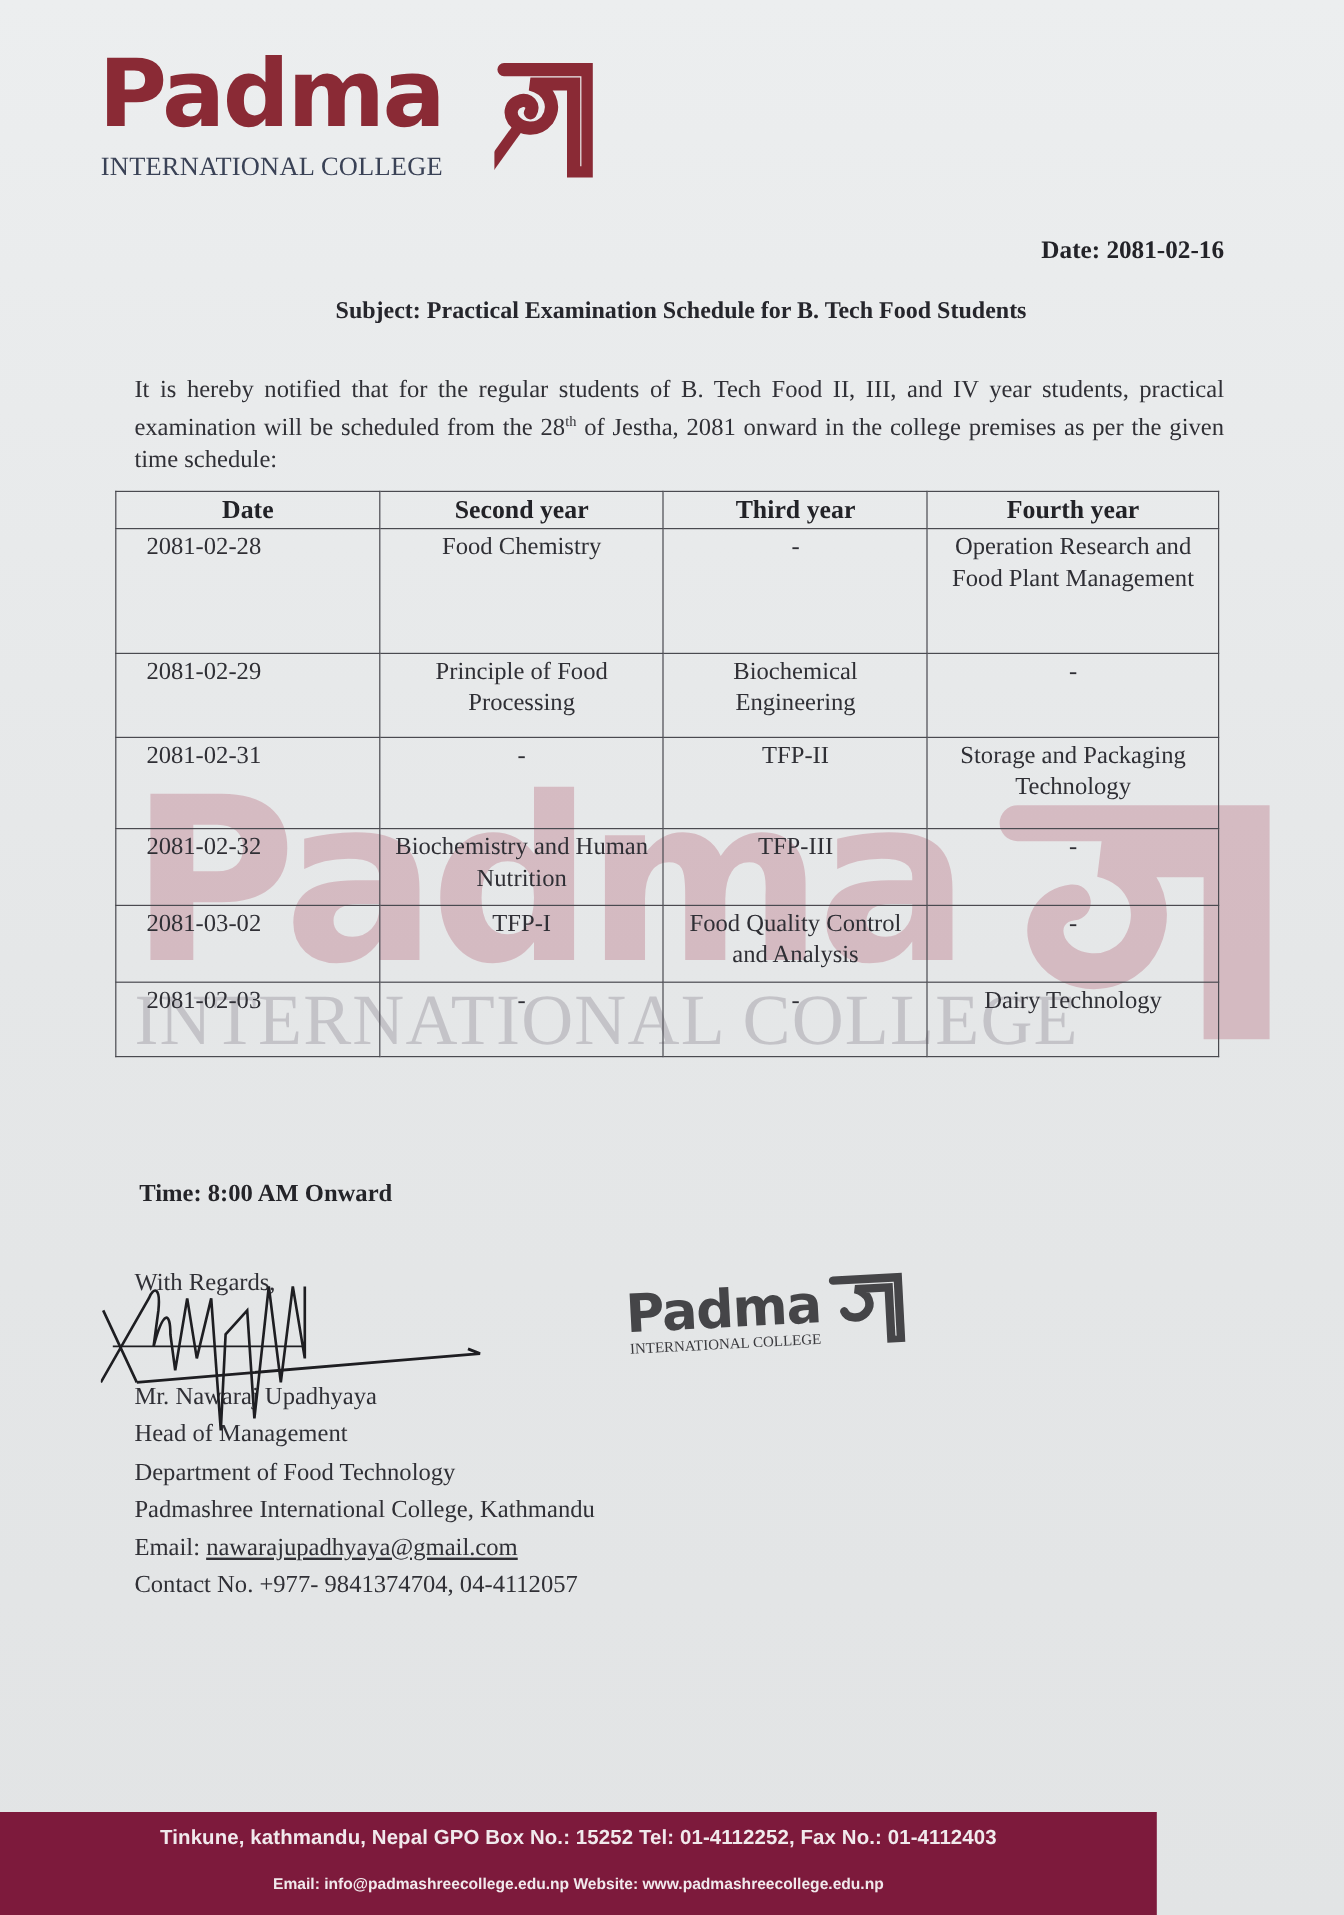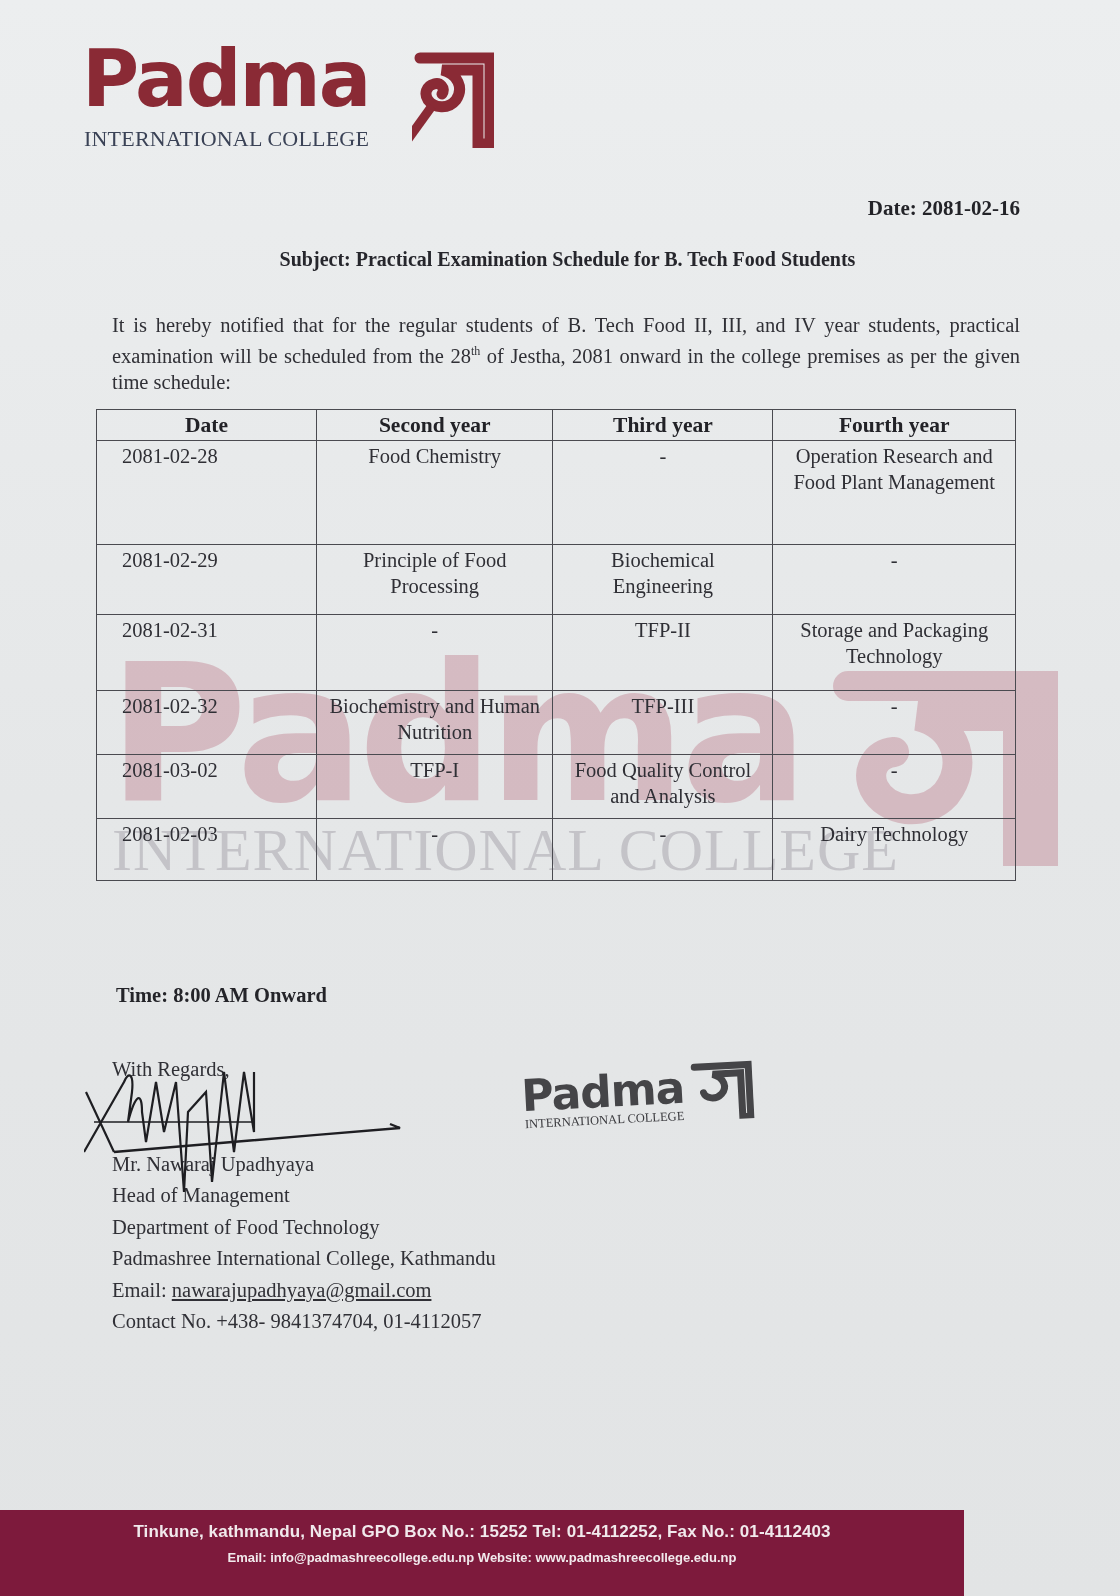--- a/index.html
+++ b/index.html
@@ -86,21 +86,21 @@
       font-size: 44px; letter-spacing: -1px; color: #454548; line-height: 1;
     }
     .stamp-sub { position: absolute; left: 2px; top: 43px; font-family: "Liberation Serif", serif; font-size: 12.5px; color: #3a3a3e; }
     .stamp-shri { position: absolute; left: 170px; top: -6px; width: 62px; height: 62px; }
     .footer {
       position: absolute; left: 0; top: 1510px; width: 964px; height: 86px;
       background: #7d1a3c; color: #f1e9ec; text-align: center;
       font-family: "Liberation Sans", sans-serif;
     }
     .footer-line1 { margin-top: 12px; font-weight: bold; font-size: 17px; letter-spacing: 0.1px; }
-    .footer-line2 { margin-top: 8px; font-weight: bold; font-size: 13px; }
+    .footer-line2 { margin-top: 20px; font-weight: bold; font-size: 13px; }
   </style>
 </head>
 <body>
 
 <div class="page">
 
   <div class="logo">
     <span class="logo-word">Padma</span>
     <svg class="logo-shri" viewBox="0 0 82 104">
       <path d="M8 14 H78 V100 H66 V26 H30 C46 30 52 44 44 56 C36 66 22 64 16 56 C12 50 14 42 22 40 C28 38 34 44 30 50" fill="none" stroke="#8a2a35" stroke-width="11" stroke-linecap="round"></path>
@@ -175,21 +175,21 @@
   <div class="time-line">Time: 8:00 AM Onward</div>
 
   <div class="sign-block">
     <div>With Regards,</div>
     <div style="height:63px"></div>
     <div>Mr. Nawaraj Upadhyaya</div>
     <div>Head of Management</div>
     <div>Department of Food Technology</div>
     <div>Padmashree International College, Kathmandu</div>
     <div><span>Email: </span><span class="email-link">nawarajupadhyaya@gmail.com</span></div>
-    <div>Contact No. +438- 9841374704, 01-4112057</div>
+    <div>Contact No. +977- 9841374704, 04-4112057</div>
   </div>
 
   <svg class="signature" viewBox="0 0 330 180">
     <path d="M2 40 L30 100 M0 100 L40 30 C44 20 50 20 48 40 L44 70 C52 40 58 40 58 60 L62 90 L72 30 L80 80 L92 30 L100 140 L104 60 L122 40 L128 130 L140 20 L150 100 L160 20 L170 80 L170 20" fill="none" stroke="#1e1e22" stroke-width="2.2"></path>
     <path d="M30 100 C120 92 220 84 316 76 L306 72" fill="none" stroke="#1e1e22" stroke-width="2.4"></path>
     <path d="M10 70 H170" stroke="#1e1e22" stroke-width="1.4"></path>
   </svg>
 
   <div class="stamp">
     <span class="stamp-word">Padma</span>

